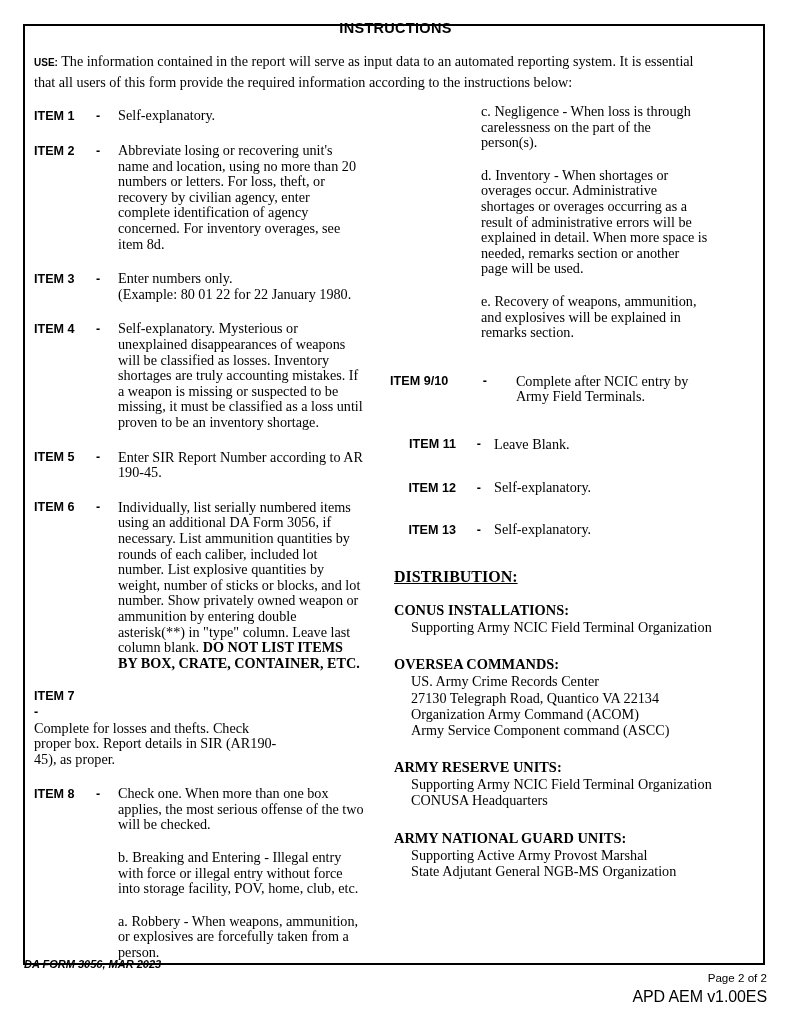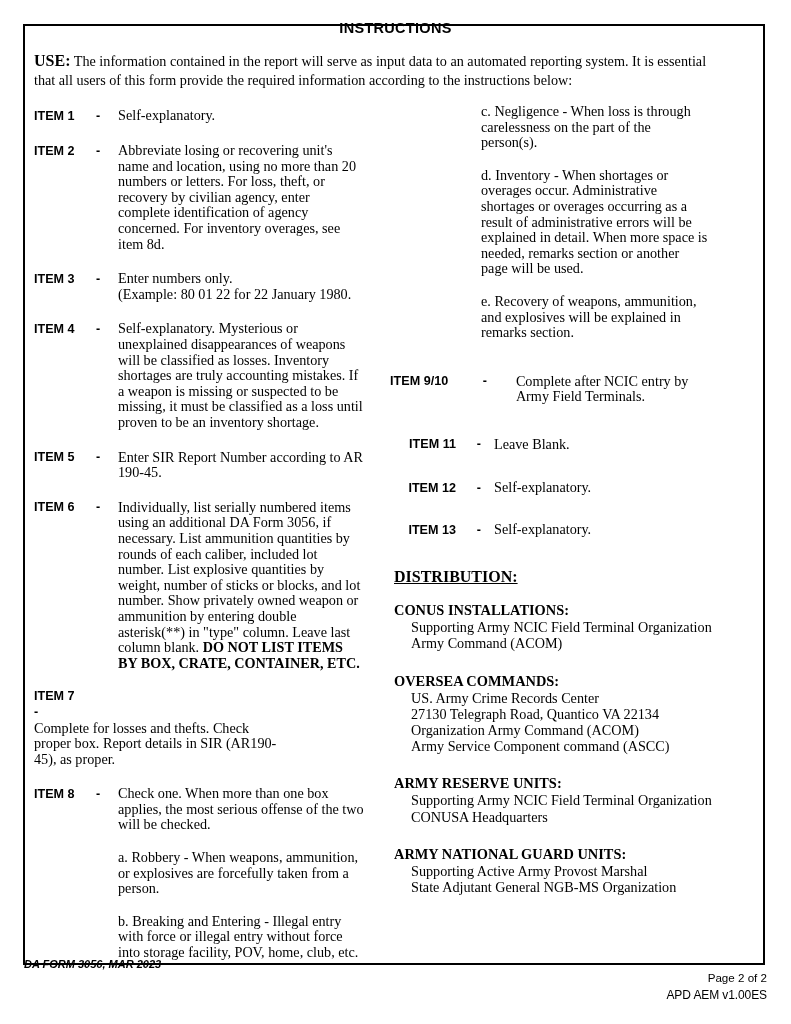--- a/index.html
+++ b/index.html
@@ -44,23 +44,23 @@
   #use-block {
     position: absolute;
     left: 34px;
     top: 52px;
     width: 680px;
     font-size: 14.2px;
     line-height: 18.5px;
     text-align: left;
   }
   #use-block .use-label {
-    font-family: Liberation Serif, serif;
-    font-weight: bold;
-    font-size: 16px;
+    font-family: Liberation Sans, sans-serif;
+    font-weight: bold;
+    font-size: 10px;
     text-align: right;
   }
 
   
   #col-left {
     position: absolute;
     left: 34px;
     top: 108px;
     width: 350px;
   }
@@ -159,21 +159,21 @@
   }
   #footer-right {
     position: absolute;
     right: 24px;
     top: 971px;
     text-align: right;
     font-family: "Liberation Sans", sans-serif;
     font-size: 11.6px;
   }
   #footer-right .fr-line2 {
-    font-size: 12px;
+    font-size: 16px;
     margin-top: 4px;
     letter-spacing: -0.1px;
   }
 </style>
 </head>
 <body>
 
 <div id="page-frame"></div>
 
 <div id="doc-title">INSTRUCTIONS</div>
@@ -230,22 +230,22 @@
     <div class="item-dash">-</div>
     <div class="item-body">Complete for losses and thefts. Check proper box. Report details in SIR (AR190-45), as proper.</div>
   </div>
 
   <div class="item-row" style="margin-top:19px;">
     <div class="item-label">ITEM 8</div>
     <div class="item-dash">-</div>
     <div class="item-body">Check one. When more than one box applies, the most serious offense of the two will be checked.</div>
   </div>
 
+  <div class="sub-para" style="margin-top:17px;">b. Breaking and Entering - Illegal entry with force or illegal entry without force into storage facility, POV, home, club, etc.</div>
   <div class="sub-para" style="margin-top:17px;">a.  Robbery - When weapons, ammunition, or explosives are forcefully taken from a person.</div>
-  <div class="sub-para" style="margin-top:17px;">b. Breaking and Entering - Illegal entry with force or illegal entry without force into storage facility, POV, home, club, etc.</div>
 
 </div>
 
 <div id="col-right">
 
   <div class="sub-para" style="margin-top:0px;">c. Negligence - When loss is through carelessness on the part of the person(s).</div>
   <div class="sub-para" style="margin-top:17px;">d. Inventory - When shortages or overages occur.  Administrative shortages or overages occurring as a result of administrative errors will be explained in detail.  When more space is needed, remarks section or another page will be used.</div>
   <div class="sub-para" style="margin-top:17px;">e. Recovery of weapons, ammunition, and explosives will be explained in remarks section.</div>
 
   <div class="item-row" style="margin-top:33px;gap:16px;">
@@ -271,21 +271,20 @@
     <div class="item-dash">-</div>
     <div class="item-body">Self-explanatory.</div>
   </div>
 
   <div id="distribution" style="margin-top:30px;">
     <div class="dist-title">DISTRIBUTION:</div>
 
     <div style="margin-top:17px;">
       <div class="dist-group-head">CONUS INSTALLATIONS:</div>
       <div class="dist-line">Supporting Army NCIC Field Terminal Organization</div>
-      <div class="dist-line">Army Command (ACOM)</div>
     </div>
 
     <div style="margin-top:21px;">
       <div class="dist-group-head">OVERSEA COMMANDS:</div>
       <div class="dist-line">US. Army Crime Records Center</div>
       <div class="dist-line">27130 Telegraph Road, Quantico VA 22134</div>
       <div class="dist-line">Organization Army Command (ACOM)</div>
       <div class="dist-line">Army Service Component command (ASCC)</div>
     </div>
 

